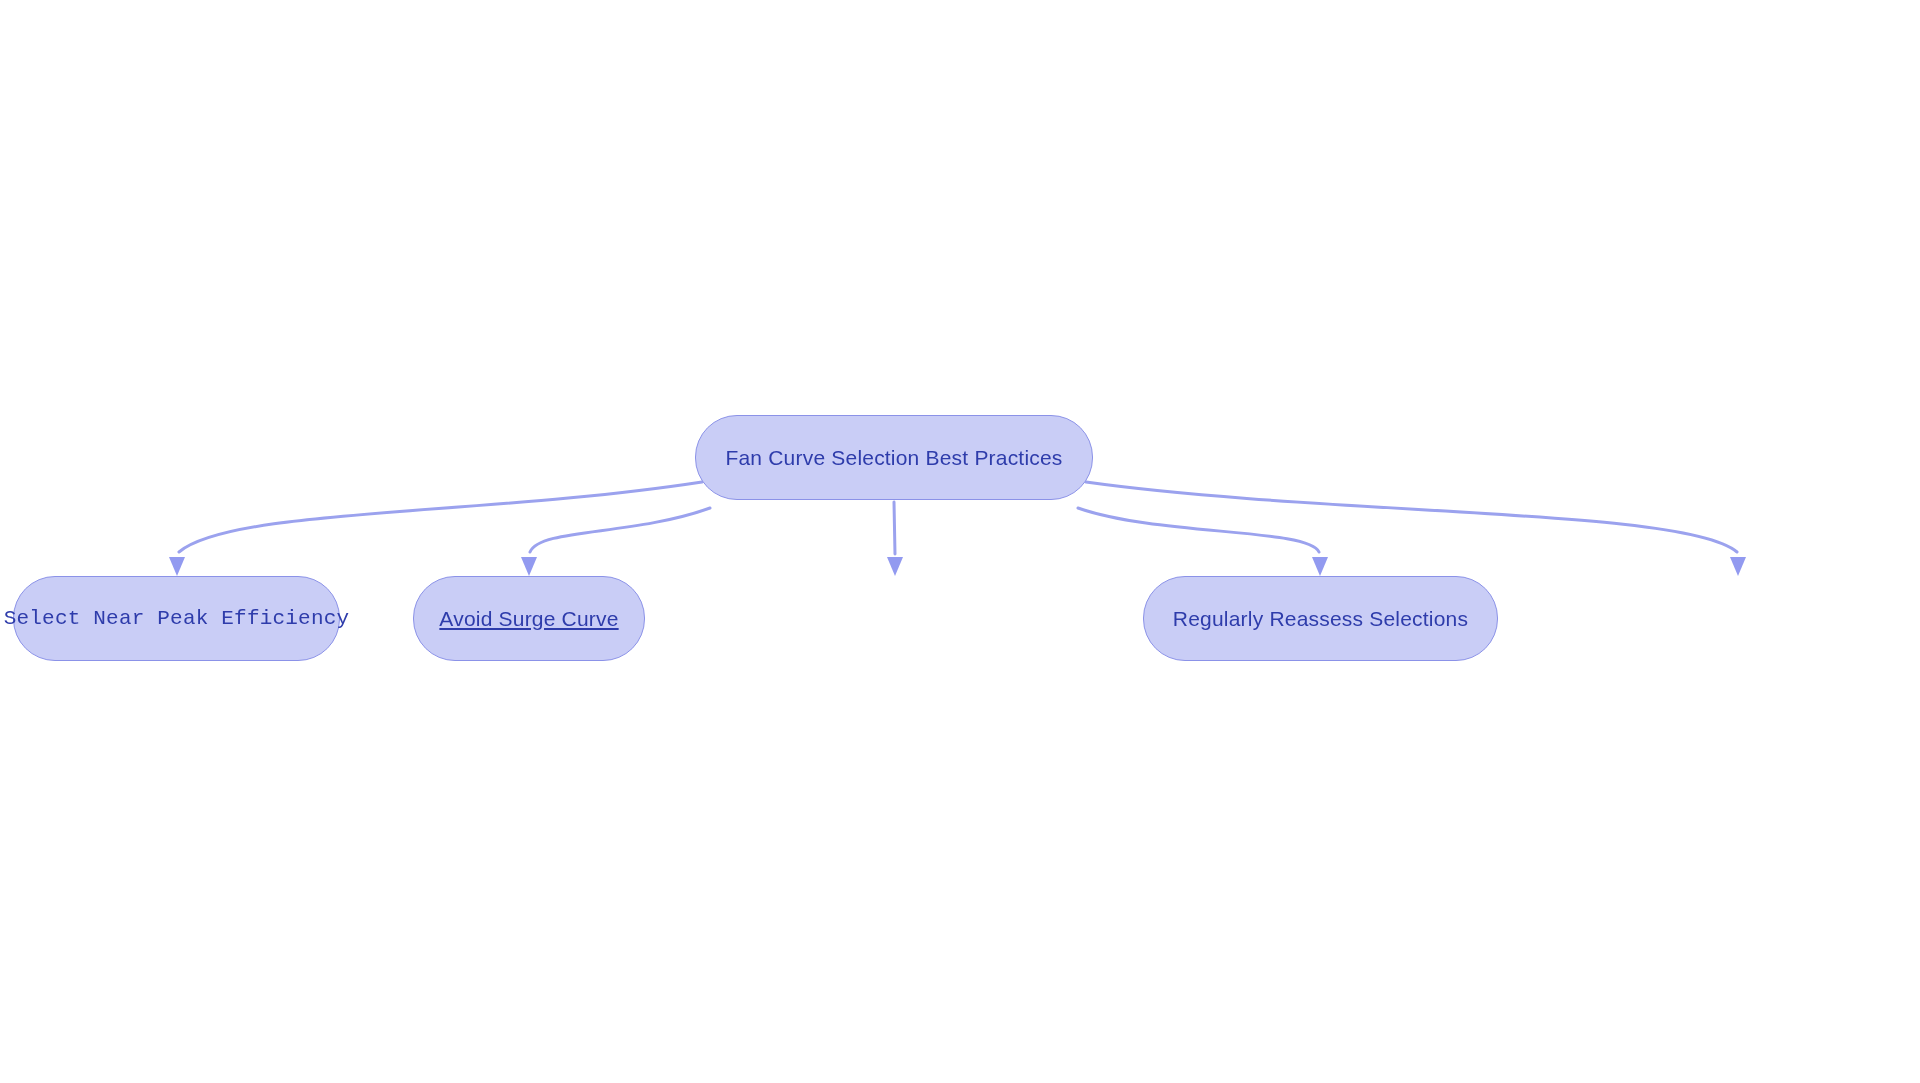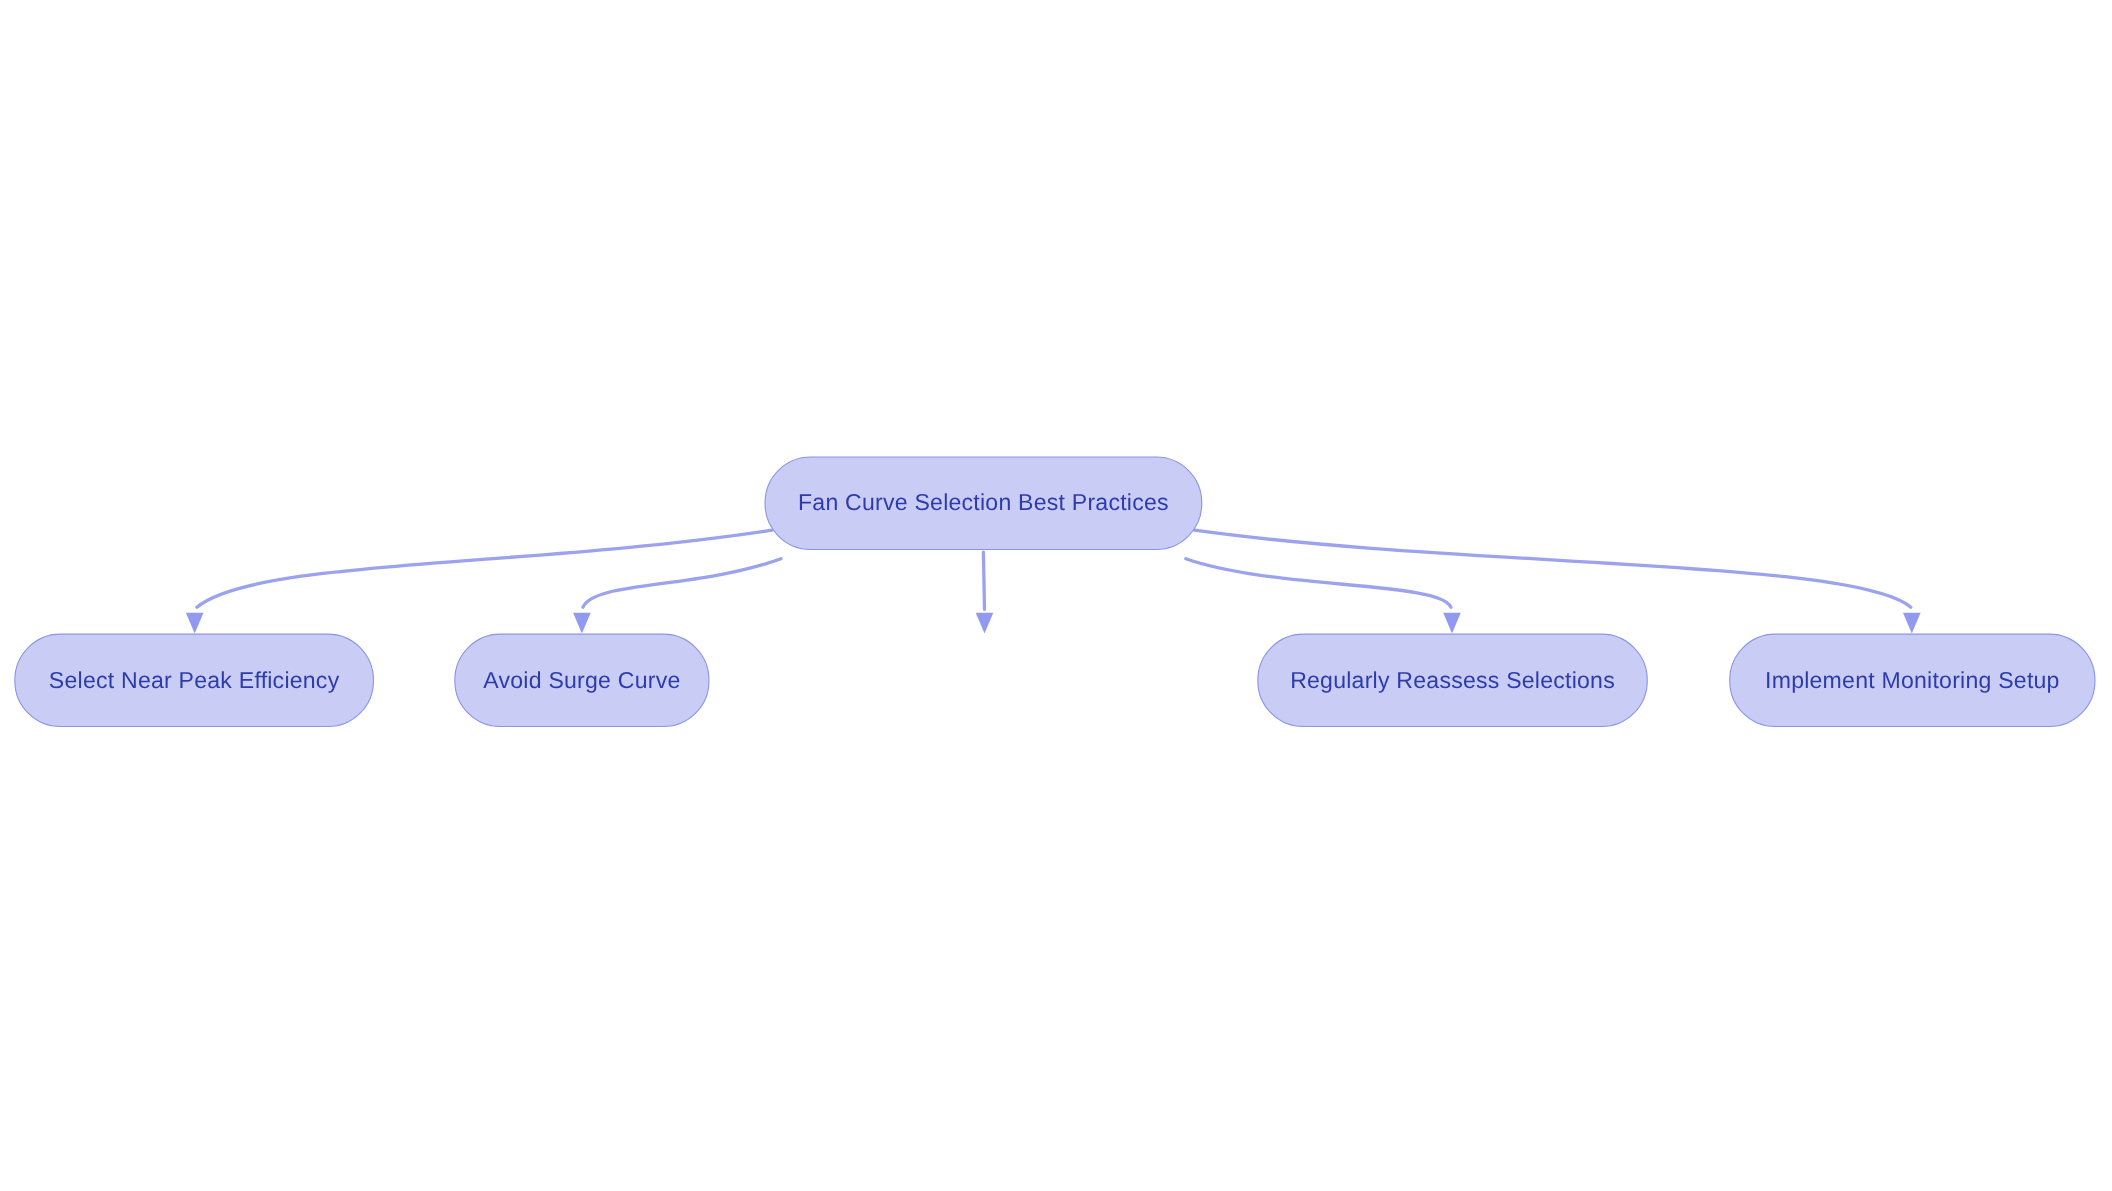--- a/index.html
+++ b/index.html
@@ -49,22 +49,22 @@
     justify-content: center;
     background: var(--node-fill);
     border: 1.5px solid var(--node-border);
     border-radius: 42px;
     color: var(--node-text);
     font-size: 21px;
     letter-spacing: 0.2px;
     white-space: nowrap;
   }
   .node-root  { left: 695px;  top: 415px; width: 398px; height: 85px; }
-  .node-c0    { left: 13px;   top: 576px; width: 327px; height: 85px; }
-  .node-c1    { left: 413px;  top: 576px; width: 232px; height: 85px; }
+  .node-c0    { left: 13px;   top: 576px; width: 327px; height: 85px; font-family: Liberation Mono, monospace; }
+  .node-c1    { left: 413px;  top: 576px; width: 232px; height: 85px; text-decoration: underline; }
   .node-c2    { left: 723px;  top: 576px; width: 345px; height: 85px; }
   .node-c3    { left: 1143px; top: 576px; width: 355px; height: 85px; }
   .node-c4    { left: 1572px; top: 576px; width: 333px; height: 85px; }
 </style>
 </head>
 <body>
 
 <div class="canvas">
 
   <svg class="edges-svg" viewBox="0 0 1920 1083">
@@ -91,17 +91,14 @@
 
   <div class="node node-c1">
     <span>Avoid Surge Curve</span>
   </div>
 
 
   <div class="node node-c3">
     <span>Regularly Reassess Selections</span>
   </div>
 
-  <div class="node node-c4">
-    <span>Implement Monitoring Setup</span>
-  </div>
 
 </div>
 
 </body></html>

